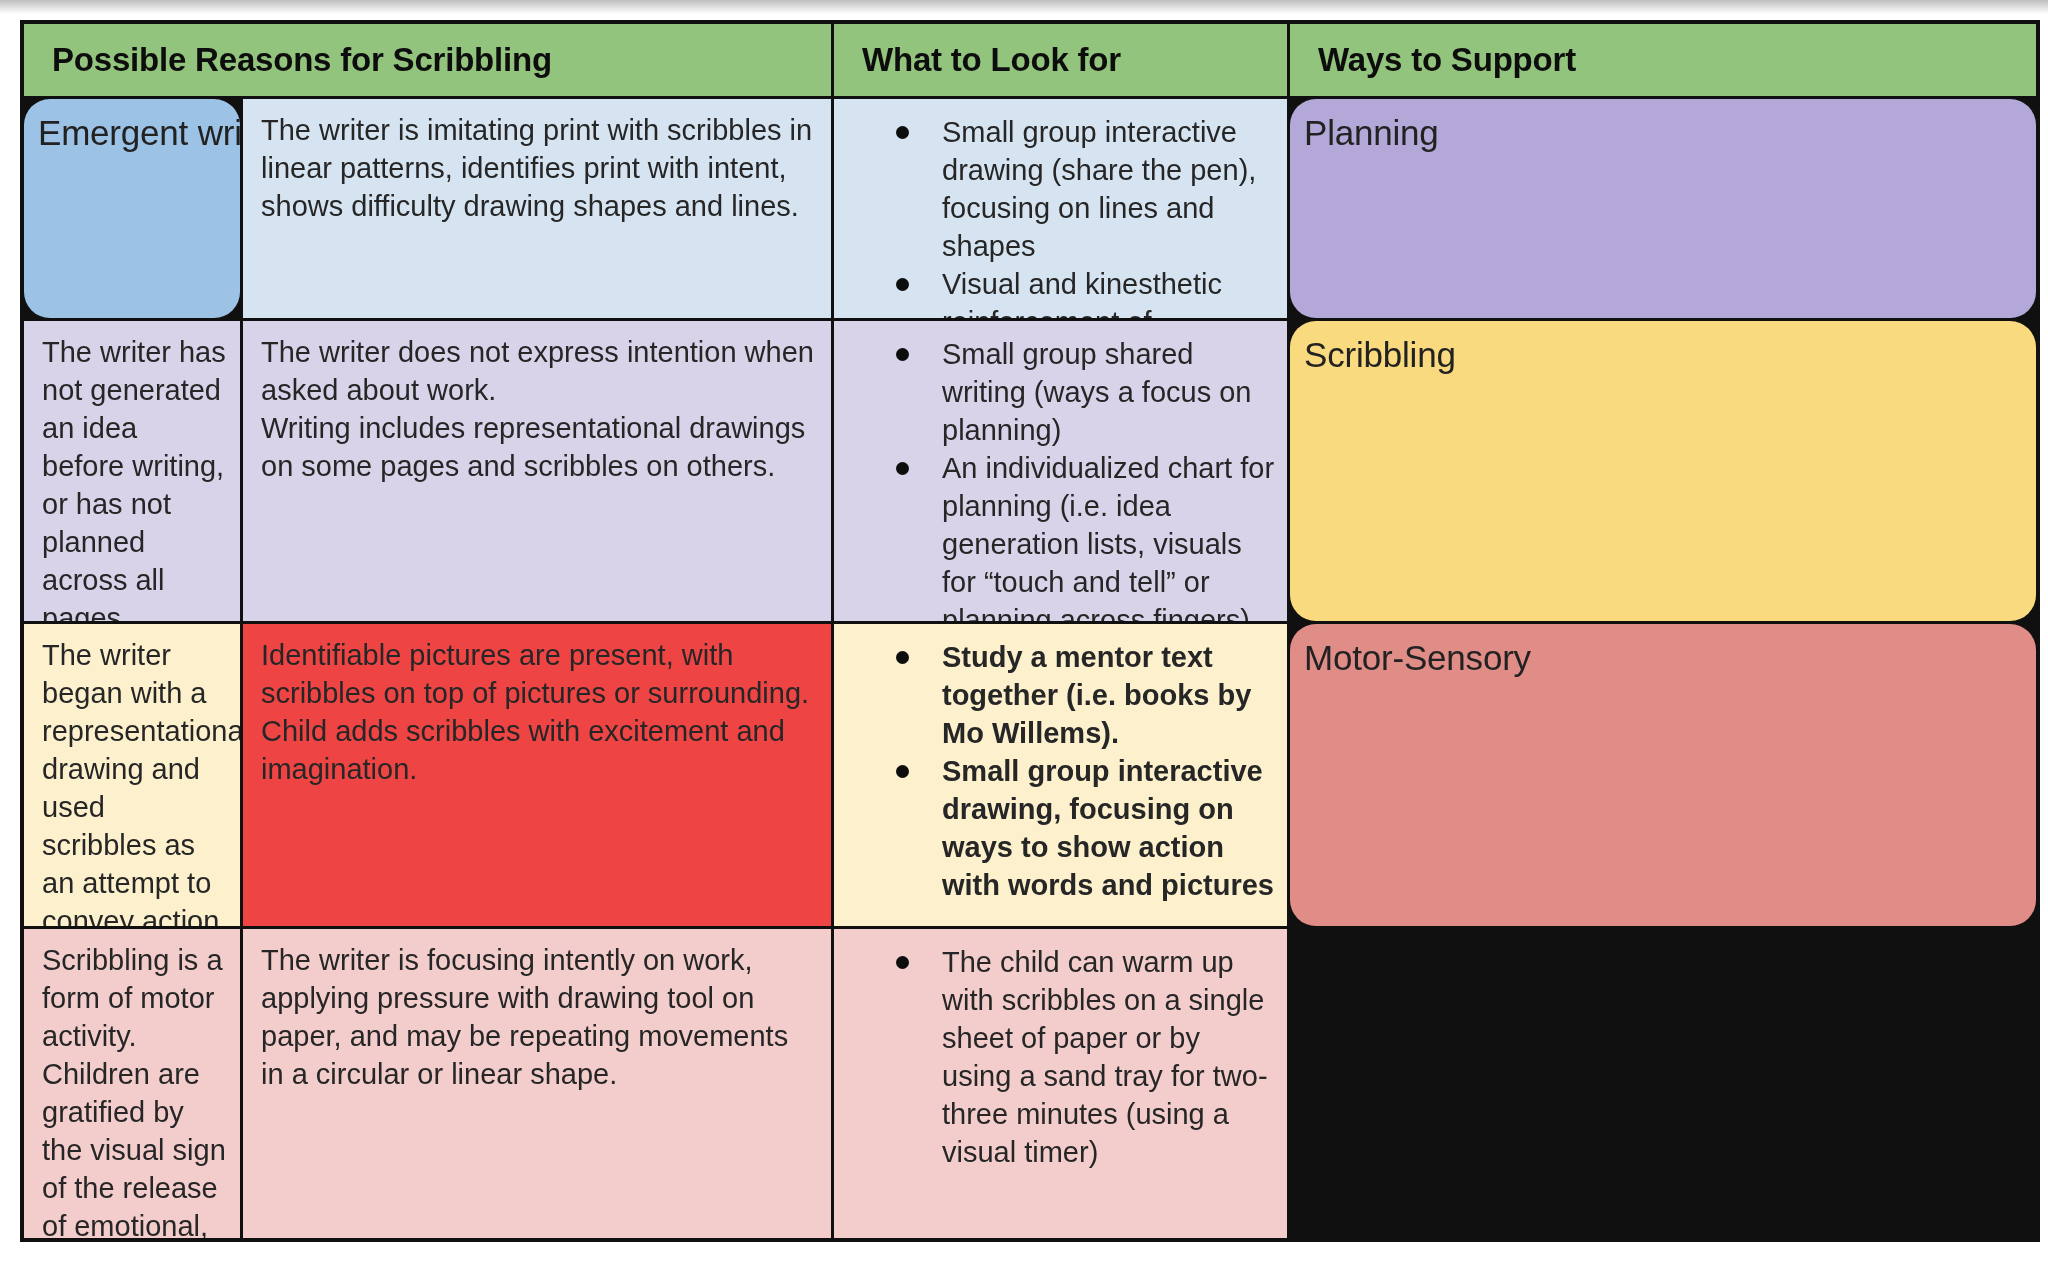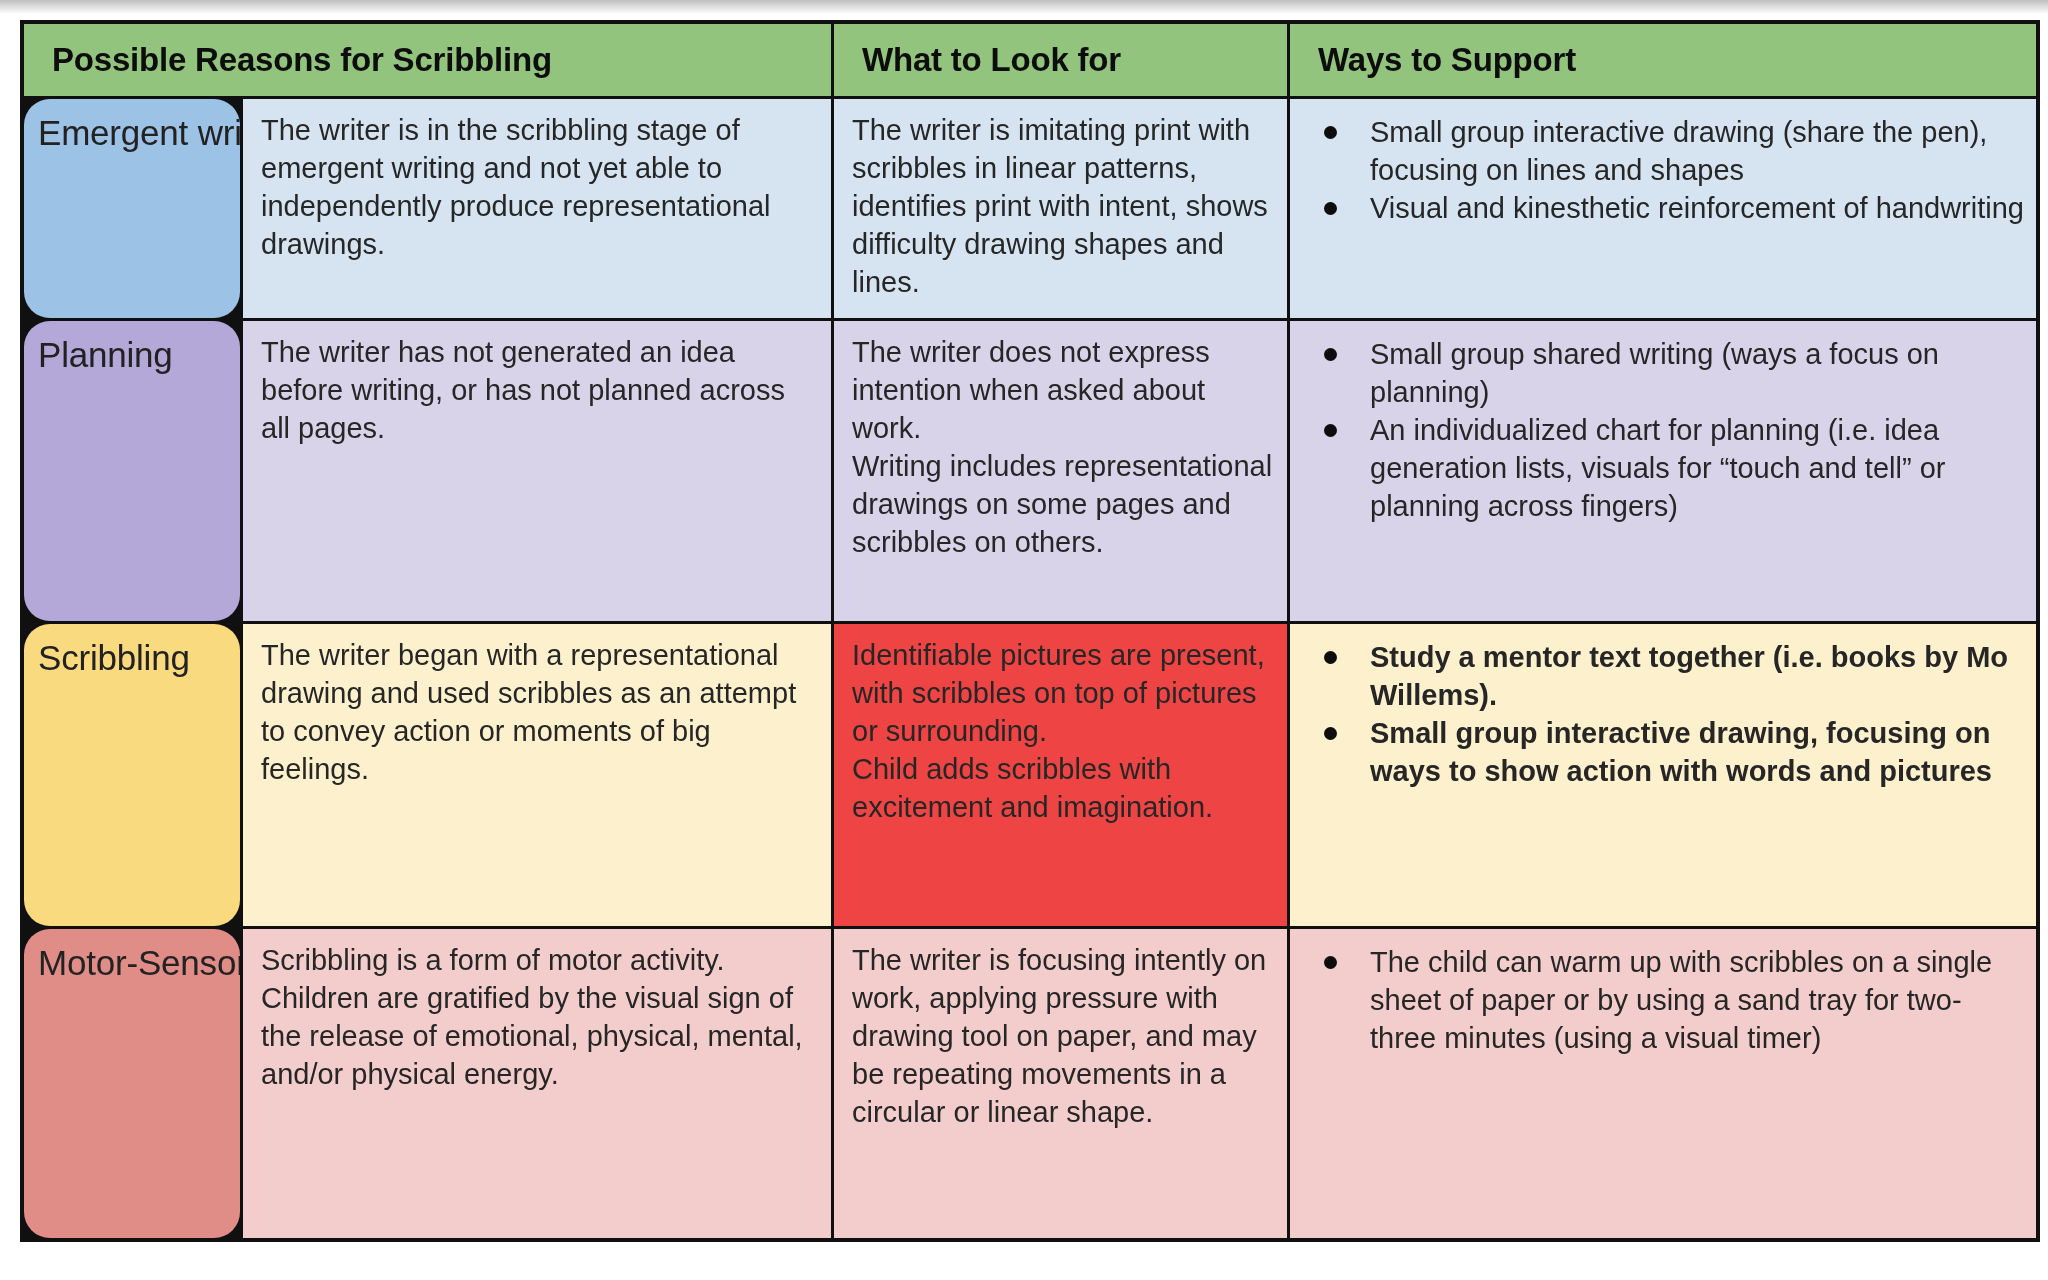--- a/index.html
+++ b/index.html
@@ -23,21 +23,21 @@
            font-weight:bold; font-size:33px; letter-spacing:-0.2px; color:#0d0d0d; }
   .hspan2 { grid-column:1 / 3; }
 
   .label-cell { padding:14px 4px 0 14px; font-size:35px; letter-spacing:-0.2px;
                 white-space:nowrap; color:#222;border-radius:26px; }
 
   .body-cell { padding:12px 14px 0 18px; font-size:29px; line-height:38px; color:#262626; }
   .body-cell p { margin:0; }
 
   .support-cell { padding:14px 10px 0 0; font-size:29px; line-height:38px; color:#262626; }
-  .support-cell ul { list-style:none; margin:0; padding-left:34px; }
+  .support-cell ul { list-style:none; margin:0; padding-left:62px; }
   .support-cell li { position:relative; padding-left:46px; margin:0; }
   .support-cell li::before { content:""; position:absolute; left:0; top:13px;
                              width:13px; height:13px; border-radius:50%; background:#0d0d0d; }
   .support-cell li:empty { display:none; }
   .support-cell li:empty::before { display:none; }
 
   .footer { position:absolute; top:1278px; left:0; width:2048px; text-align:center;
             font-size:27px; color:#2e2e2e; letter-spacing:0.2px; }
 </style>
 </head>
@@ -47,23 +47,20 @@
   <div class="top-shade"></div>
 
   <div class="tbl-wrap">
     <div class="tbl">
 
       <div class="cell hcell hspan2" style="background-color: rgb(147, 196, 125);">Possible Reasons for Scribbling</div>
       <div class="cell hcell" style="background-color: rgb(147, 196, 125);">What to Look for</div>
       <div class="cell hcell" style="background-color: rgb(147, 196, 125);">Ways to Support</div>
 
       <div class="cell label-cell" style="background-color: rgb(156, 195, 230);">Emergent writing</div>
-      <div class="cell body-cell" style="background-color: rgb(214, 228, 242);">
-        <p>The writer is in the scribbling stage of emergent writing and not yet able to independently produce representational drawings.</p>
-      </div>
       <div class="cell body-cell" style="background-color: rgb(214, 228, 242);">
         <p>The writer is imitating print with scribbles in linear patterns, identifies print with intent, shows difficulty drawing shapes and lines.</p>
       </div>
       <div class="cell support-cell" style="background-color: rgb(214, 228, 242);">
         <ul>
           <li>Small group interactive drawing (share the pen), focusing on lines and shapes</li>
           <li>Visual and kinesthetic reinforcement of handwriting</li>
         </ul>
       </div>
 

